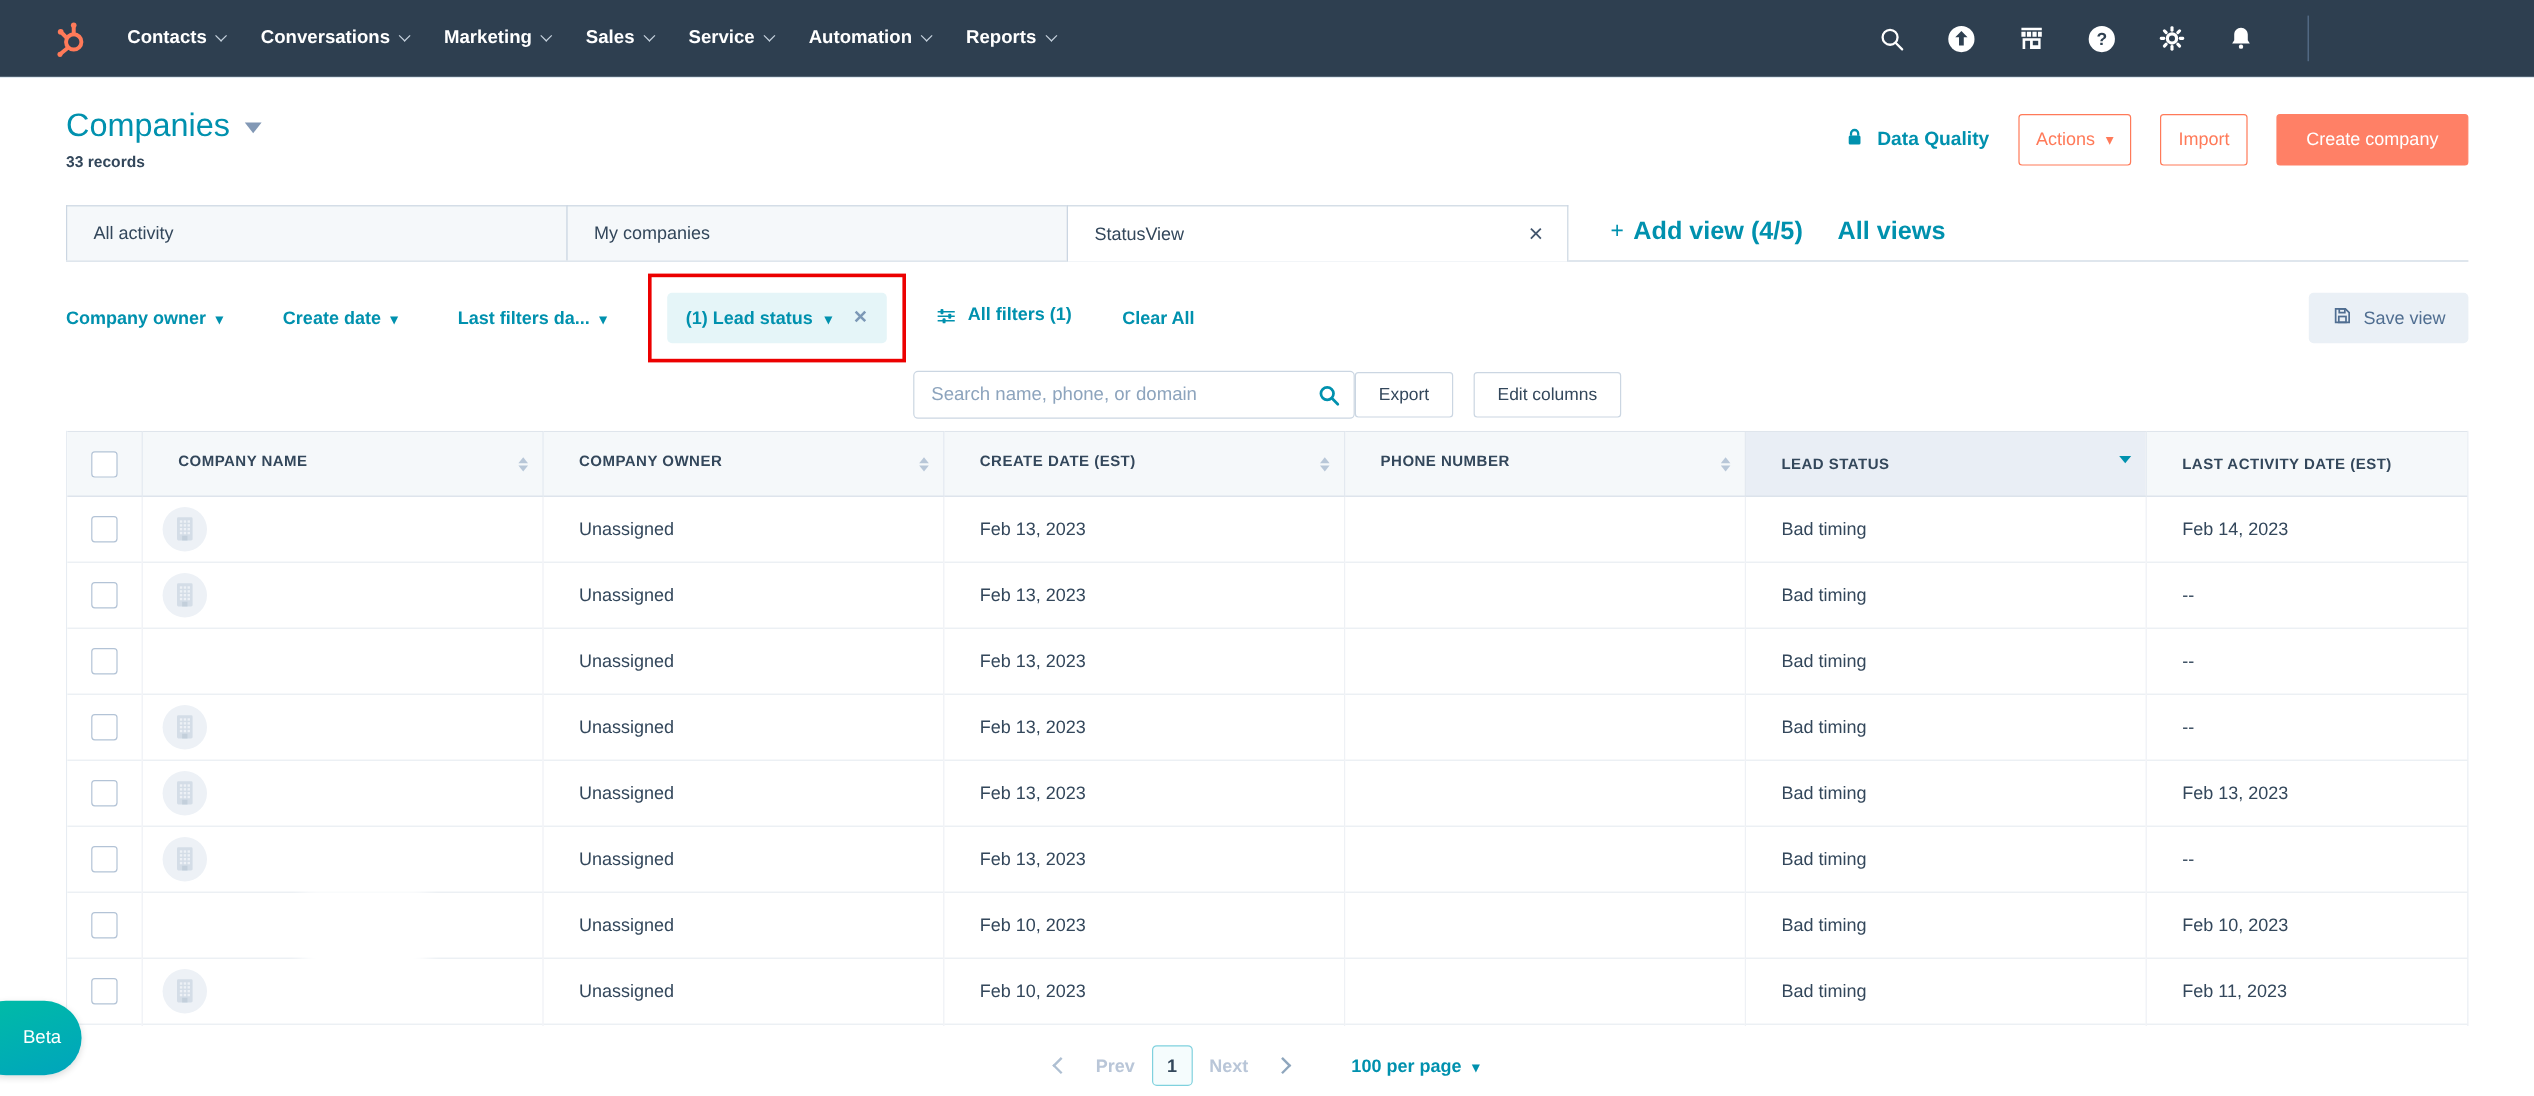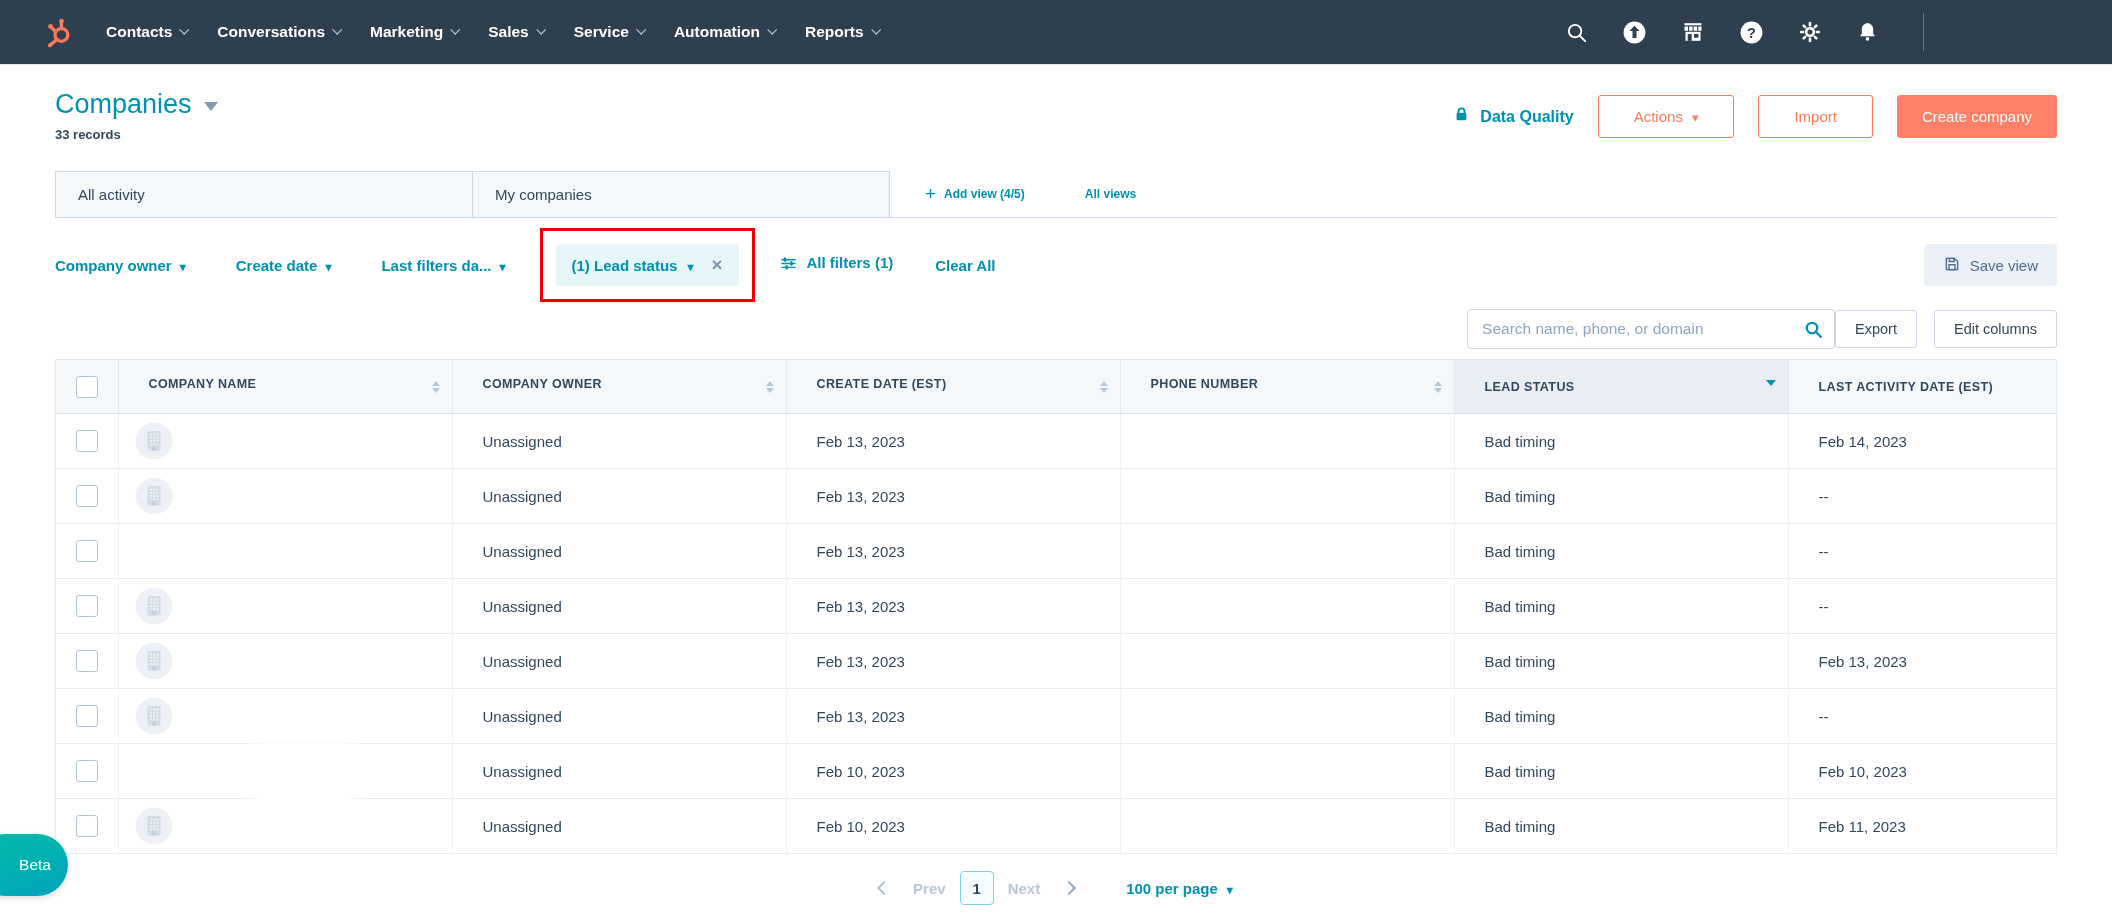--- a/index.html
+++ b/index.html
@@ -22,49 +22,49 @@
 
   
   .page-head{display:flex;justify-content:space-between;align-items:flex-start;margin:24px 55px 0;height:66px;}
   .title-line{display:flex;align-items:center;gap:12px;}
   .page-title{font-size:27px;font-weight:400;color:#0091ae;}
   .tri-down{width:0;height:0;border-left:7px solid transparent;border-right:7px solid transparent;border-top:9px solid #8298b5;margin-top:4px;}
   .records{font-size:13px;font-weight:700;margin-top:7px;color:#33475b;}
   .head-actions{display:flex;align-items:center;gap:24px;margin-top:6px;}
   .dq{display:flex;align-items:center;gap:9px;color:#0091ae;font-weight:700;font-size:16px;cursor:pointer;}
   .btn{border-radius:3px;font-size:15px;height:43px;display:flex;align-items:center;justify-content:center;cursor:pointer;}
-  .btn-outline{border:1px solid #ff7a59;color:#ff7a59;background:#fff;padding:0 35px;gap:9px;}
+  .btn-outline{border:1px solid #ff7a59;color:#ff7a59;background:#fff;padding:0 14px;gap:9px;}
   .btn-primary{background:#ff8066;border:1px solid #ff8066;color:#fff;padding:0 24px;}
   .caret-o::after{content:"▾";font-size:13px;color:#ff7a59;}
   .caret-t::after{content:"▾";font-size:12px;color:#0091ae;}
 
   
   .tabs-row{display:flex;align-items:flex-end;margin:16px 55px 0;border-bottom:1px solid #cbd6e2;height:47px;}
   .tab{width:418px;height:46px;background:#f5f8fa;border:1px solid #cbd6e2;border-bottom:none;margin-right:-1px;display:flex;align-items:center;justify-content:space-between;padding:0 20px 0 22px;font-size:15px;color:#33475b;cursor:pointer;}
   .tab.active{background:#fff;height:47px;margin-bottom:-1px;z-index:2;}
   .tab-x{font-size:21px;color:#42556d;line-height:1;cursor:pointer;}
   .tab-x::after{content:"×";}
-  .tabs-side{display:flex;gap:60px;margin-left:36px;padding-bottom:12px;font-size:12px;font-weight:600;color:#0091ae;white-space:nowrap;}
+  .tabs-side{display:flex;gap:29px;margin-left:36px;padding-bottom:12px;font-size:21px;font-weight:600;color:#0091ae;white-space:nowrap;}
   .link{color:#0091ae;font-weight:600;cursor:pointer;display:flex;align-items:center;gap:8px;}
   .plus::before{content:"+";font-size:19px;font-weight:400;}
 
   
   .filter-row{display:flex;align-items:center;margin:23px 55px 0;height:48px;font-size:15px;}
   .quick-filter{display:flex;align-items:center;gap:8px;color:#0091ae;font-weight:600;margin-right:50px;cursor:pointer;white-space:nowrap;}
   .chip-wrap{position:relative;margin:0 16px 0 0;}
   .red-box{position:absolute;inset:-16px -16px;border:3px solid #ec0000;pointer-events:none;z-index:3;}
   .chip{background:#e5f5f8;border-radius:4px;height:42px;display:flex;align-items:center;gap:10px;padding:0 16px;color:#0091ae;font-weight:600;cursor:pointer;}
   .chip-x{color:#7c98b6;font-size:19px;margin-left:8px;cursor:pointer;}
   .chip-x::after{content:"×";}
   .all-filters{display:flex;align-items:flex-start;gap:9px;color:#0091ae;font-weight:600;margin:0 42px 0 24px;cursor:pointer;white-space:nowrap;}
   .clear-all{color:#0091ae;font-weight:600;cursor:pointer;text-align:center;}
   .save-view{margin-left:auto;background:#eaf0f6;color:#506e91;border-radius:4px;height:42px;padding:0 19px;display:flex;align-items:center;gap:9px;font-size:15px;cursor:pointer;}
 
   
-  .toolbar{display:flex;justify-content:flex-end;align-items:center;margin:20px 55px 0;height:40px;}
+  .toolbar{display:flex;justify-content:center;align-items:center;margin:20px 55px 0;height:40px;}
   .search-box{position:relative;width:368px;}
   .search-box input{width:100%;height:40px;border:1px solid #cbd6e2;border-radius:4px;padding:0 42px 0 14px;font-size:15.5px;color:#33475b;outline:none;font-family:"Liberation Sans",sans-serif;}
   .search-box input::placeholder{color:#8da4bd;}
   .search-ic{position:absolute;right:11px;top:10px;}
   .tb-buttons{display:flex;gap:17px;}
   .btn-white{border:1px solid #cbd6e2;background:#fff;color:#33475b;font-size:14.5px;padding:0 19px;height:38px;border-radius:3px;display:flex;align-items:center;cursor:pointer;}
 
   
   .table-wrap{margin:10px 55px 0;height:496px;overflow:hidden;border-left:1px solid #e7ecf2;border-right:1px solid #e7ecf2;}
   table{width:100%;border-collapse:collapse;table-layout:fixed;}
@@ -225,20 +225,24 @@
   </div>
 </div>
 
 <div class="tabs-row">
   <div class="tab">
       <span>All activity</span>
     </div>
   <div class="tab">
       <span>My companies</span>
     </div>
+  <div class="tab active">
+    <span>StatusView</span>
+    <span class="tab-x"></span>
+  </div>
   <div class="tabs-side">
     <span class="link plus">
         <span>Add view (4/5)</span>
       </span>
     <span class="link">
         <span>All views</span>
       </span>
   </div>
 </div>
 

